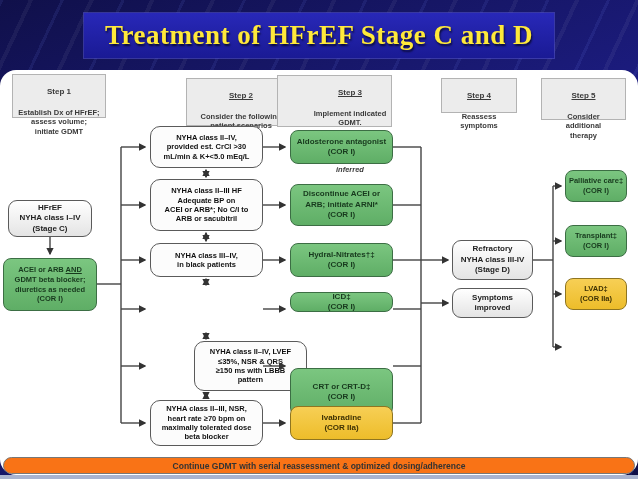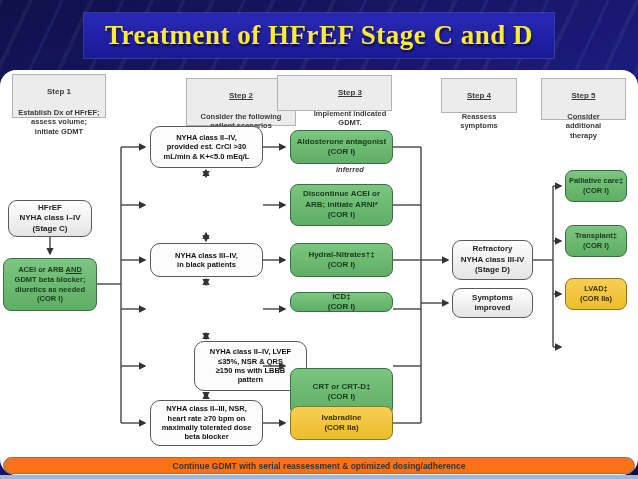--- a/index.html
+++ b/index.html
@@ -51,21 +51,21 @@
       <span class="lbl">Step 1</span>
       <span>Establish Dx of HFrEF;
 assess volume;
 initiate GDMT</span>
     </div>
     <div class="box step" style="left:142px;top:8px;width:110px;height:48px;margin-left:44px;">
       <span class="lbl u">Step 2</span>
       <span>Consider the following
 patient scenarios</span>
     </div>
-    <div class="box step" style="left:277px;top:5px;width:115px;height:36px;padding-left:33px;">
+    <div class="box step" style="left:277px;top:5px;width:115px;height:52px;padding-left:33px;">
       <span class="lbl u">Step 3</span>
       <span>Implement indicated GDMT.</span>
       <span class="it" style="display:block;">Choices are not mutually
 exclusive, and no order is
 inferred</span>
     </div>
     <div class="box step" style="left:441px;top:8px;width:76px;height:35px;">
       <span class="lbl u">Step 4</span>
       <span>Reassess
 symptoms</span>
@@ -85,20 +85,24 @@
     <div class="box green" style="left:3px;top:188px;width:94px;height:53px;font-size:7.5px;">
       <span><span>ACEI or ARB </span><span class="u">AND</span><span>
 GDMT beta blocker;
 diuretics as needed
 (COR I)</span></span>
     </div>
 
     <div class="box scen" style="left:150px;top:56px;width:113px;height:42px;"><span>NYHA class II–IV,
 provided est. CrCl &gt;30
 mL/min &amp; K+&lt;5.0 mEq/L</span></div>
+    <div class="box scen" style="left:150px;top:109px;width:113px;height:52px;"><span>NYHA class II–III HF
+Adequate BP on
+ACEI or ARB*; No C/I to
+ARB or sacubitril</span></div>
     <div class="box scen" style="left:150px;top:173px;width:113px;height:34px;"><span>NYHA class III–IV,
 in black patients</span></div>
     <div class="box scen" style="left:150px;top:271px;width:113px;height:50px;margin-left:44px;"><span>NYHA class II–IV, LVEF
 ≤35%, NSR &amp; QRS
 ≥150 ms with LBBB
 pattern</span></div>
     <div class="box scen" style="left:150px;top:330px;width:113px;height:46px;"><span>NYHA class II–III, NSR,
 heart rate ≥70 bpm on
 maximally tolerated dose
 beta blocker</span></div>

